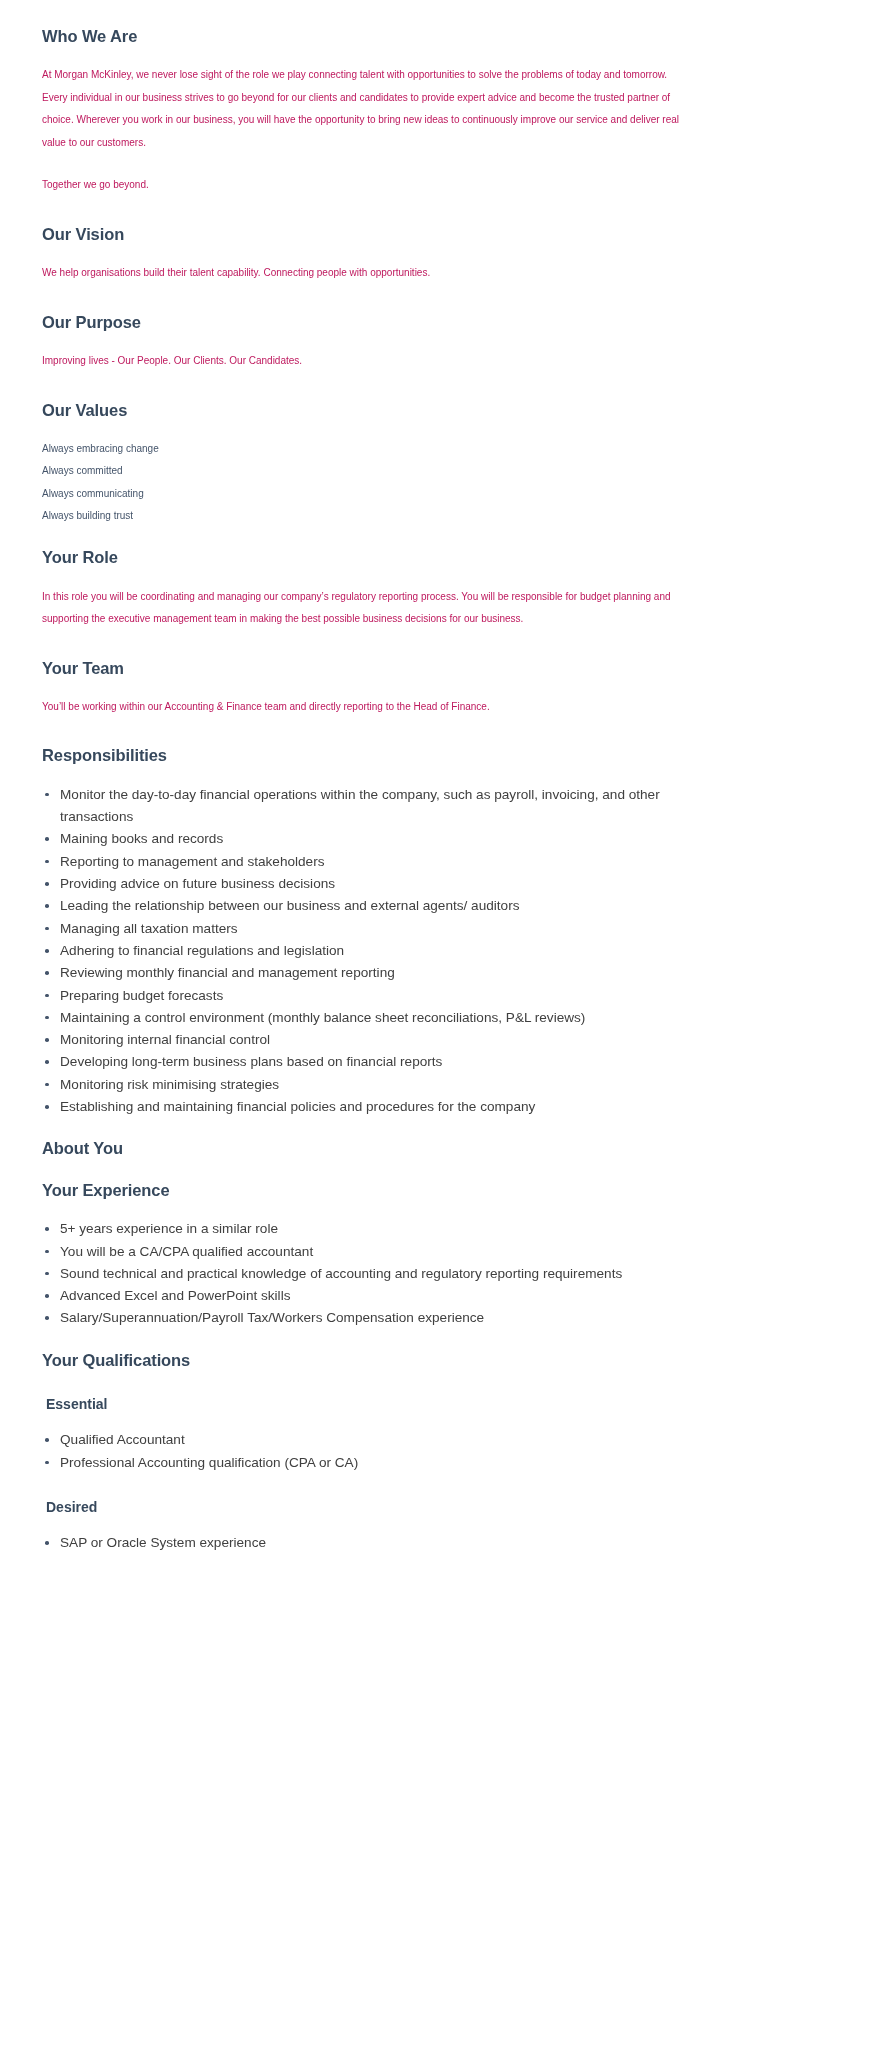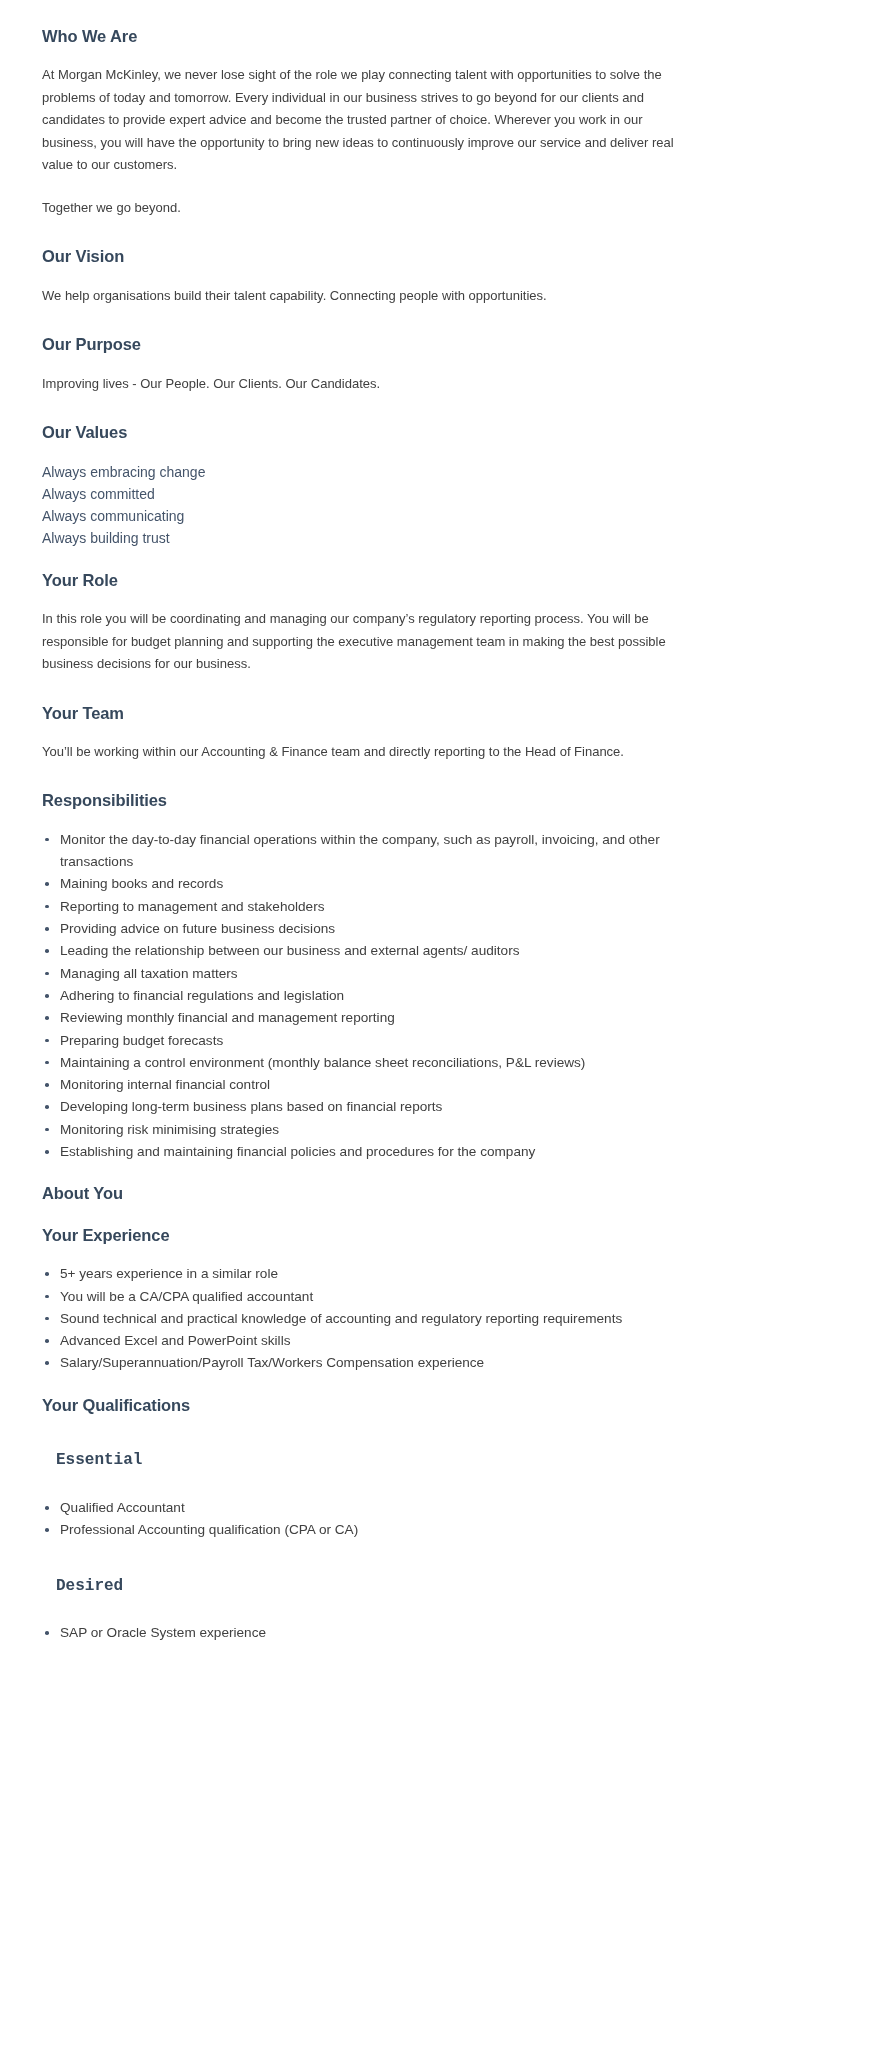--- a/index.html
+++ b/index.html
@@ -26,37 +26,36 @@
   h2.section-heading {
     font-size: 16.5px;
     line-height: 1.3;
     font-weight: bold;
     color: #36485c;
     margin: 0;
     padding: 0;
     letter-spacing: -0.1px;
   }
   h3.sub-heading {
-    font-size: 16px;
+    font-size: 14px;
     line-height: 1.3;
     font-weight: bold;
     color: #36485c;
-    margin: 14px;
+    margin: 4px;
     padding: 0;
-    font-family: Liberation Mono, monospace;
   }
   p.body-text {
-    font-size: 13px;
+    font-size: 10px;
     line-height: 22.5px;
-    color: #404040;
+    color: #be185d;
     margin: 0;
     padding: 0;
   }
   .plain-lines {
-    font-size: 14px;
+    font-size: 10px;
     line-height: 22.2px;
     color: #44546a;
   }
   .plain-lines div { margin: 0; padding: 0; }
 
   ul.bullets {
     list-style: none;
     margin: 0;
     padding: 0;
   }

